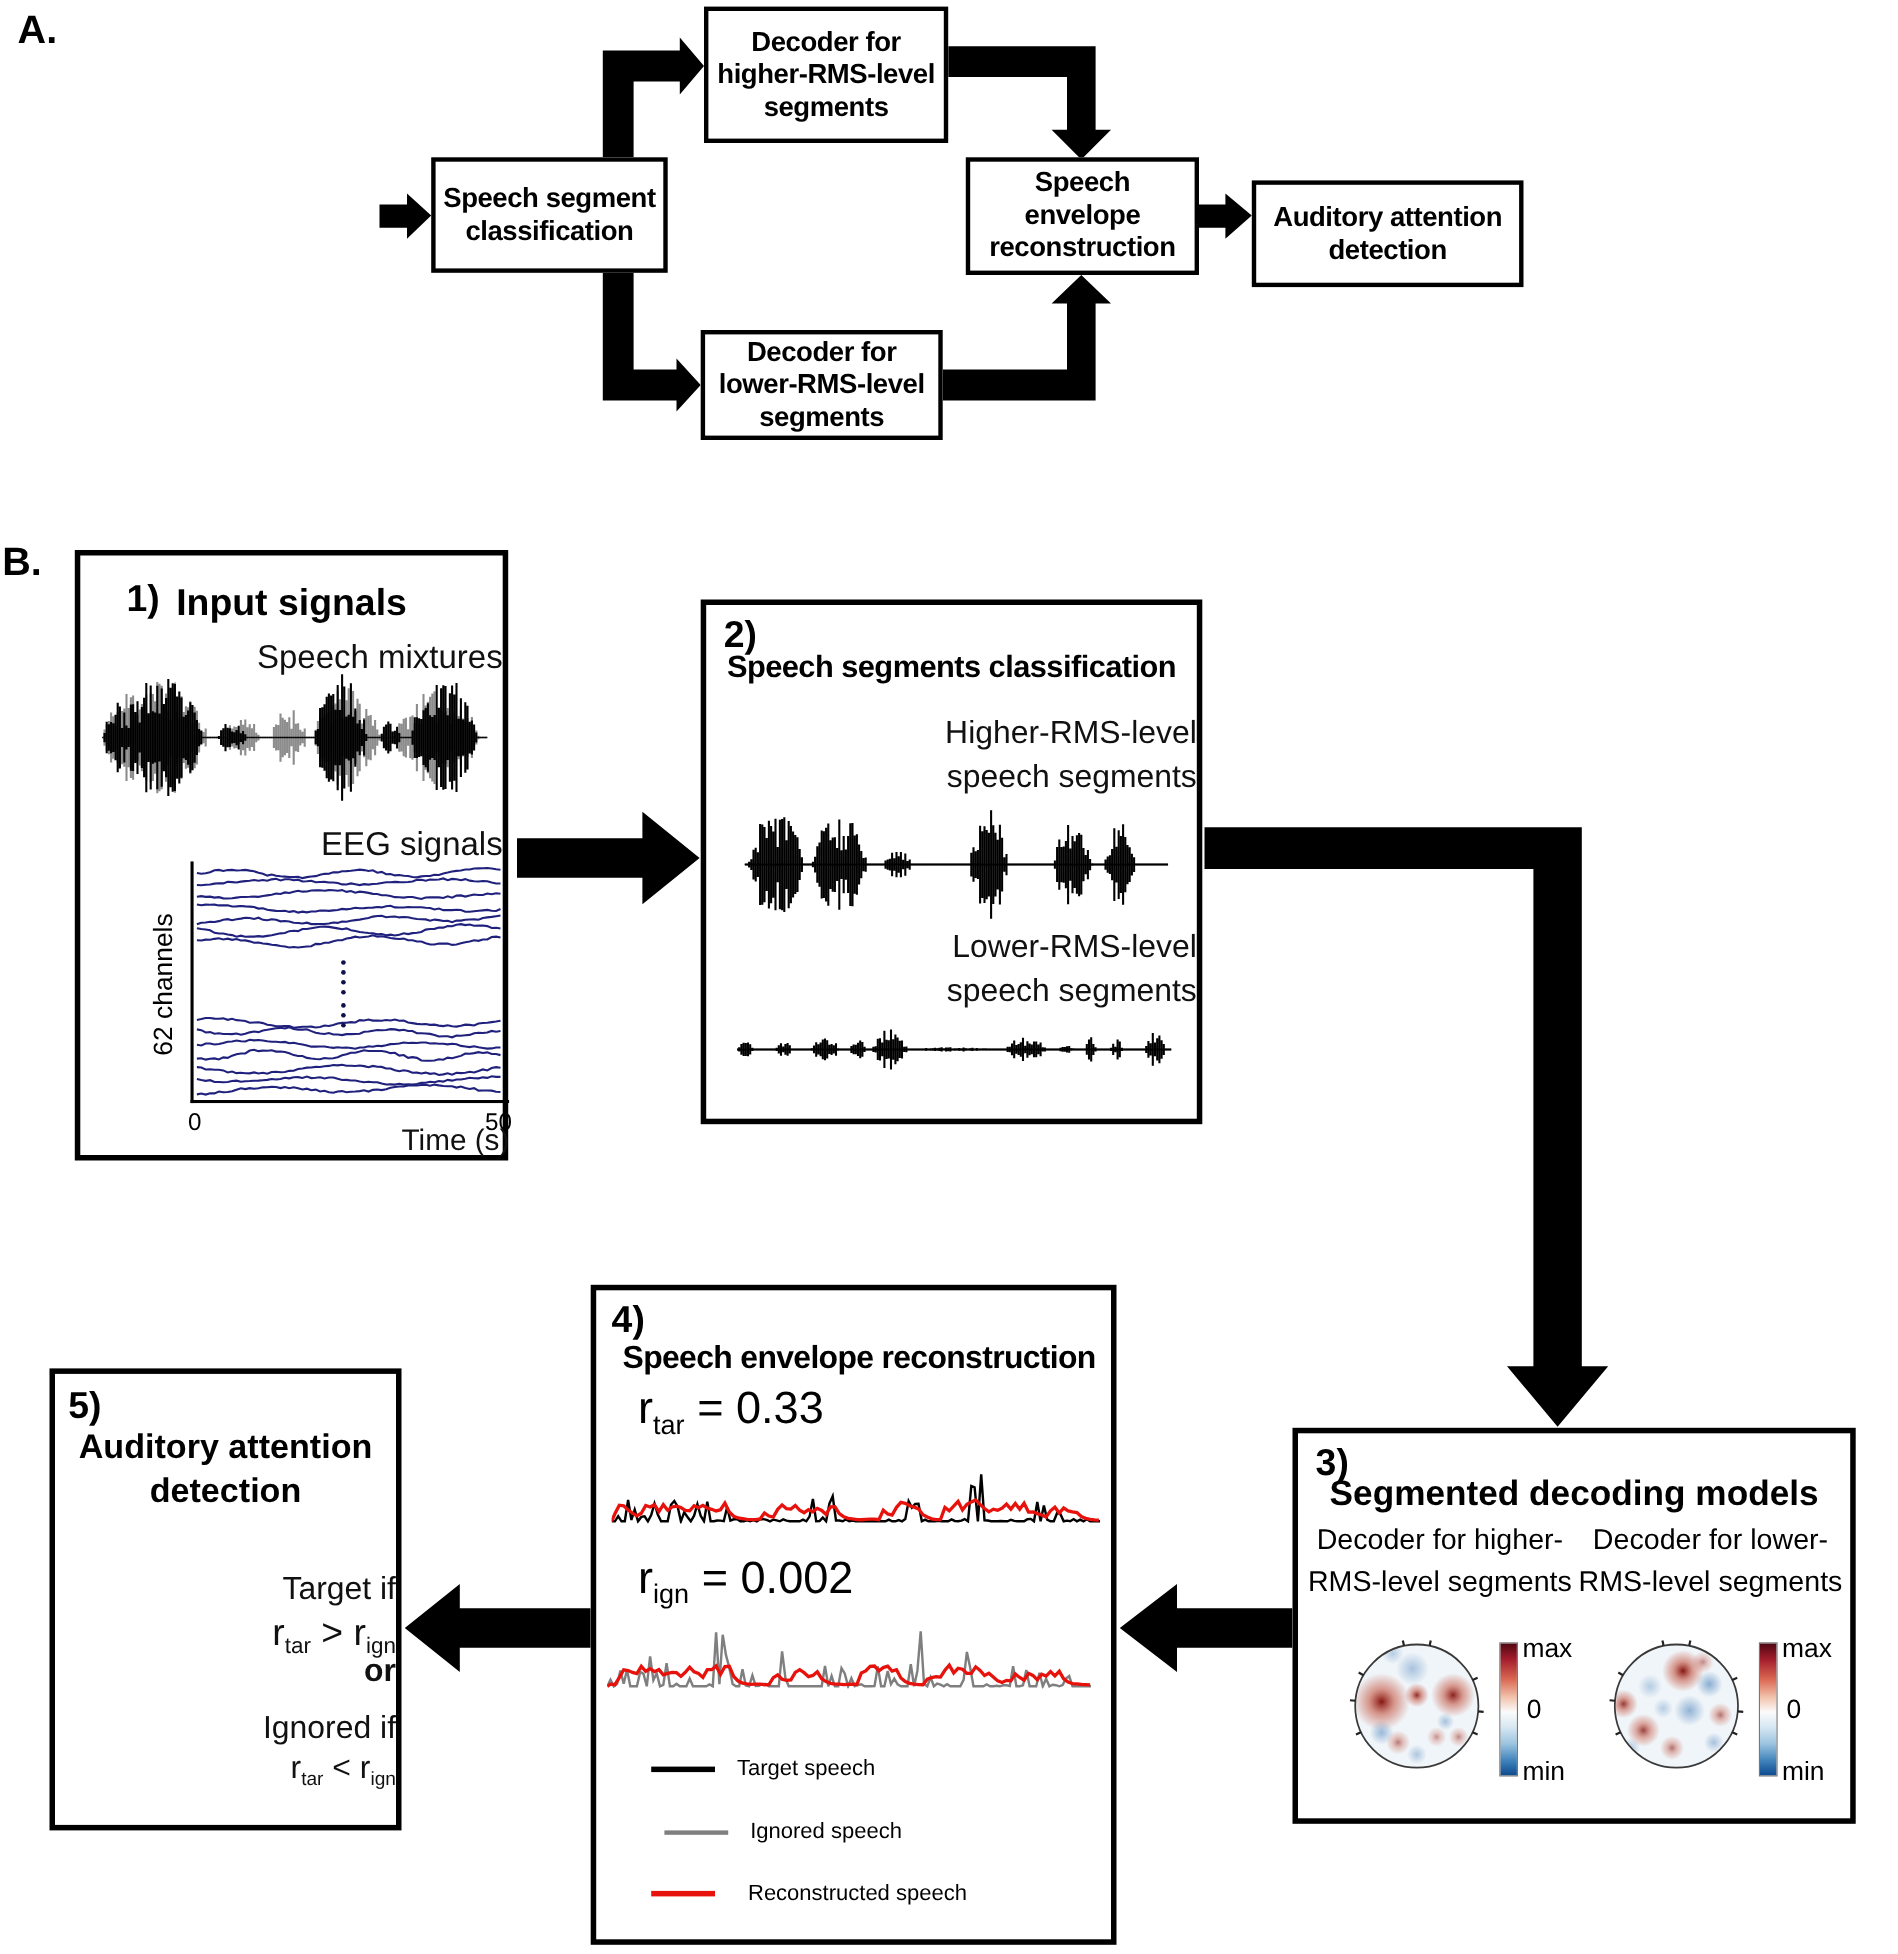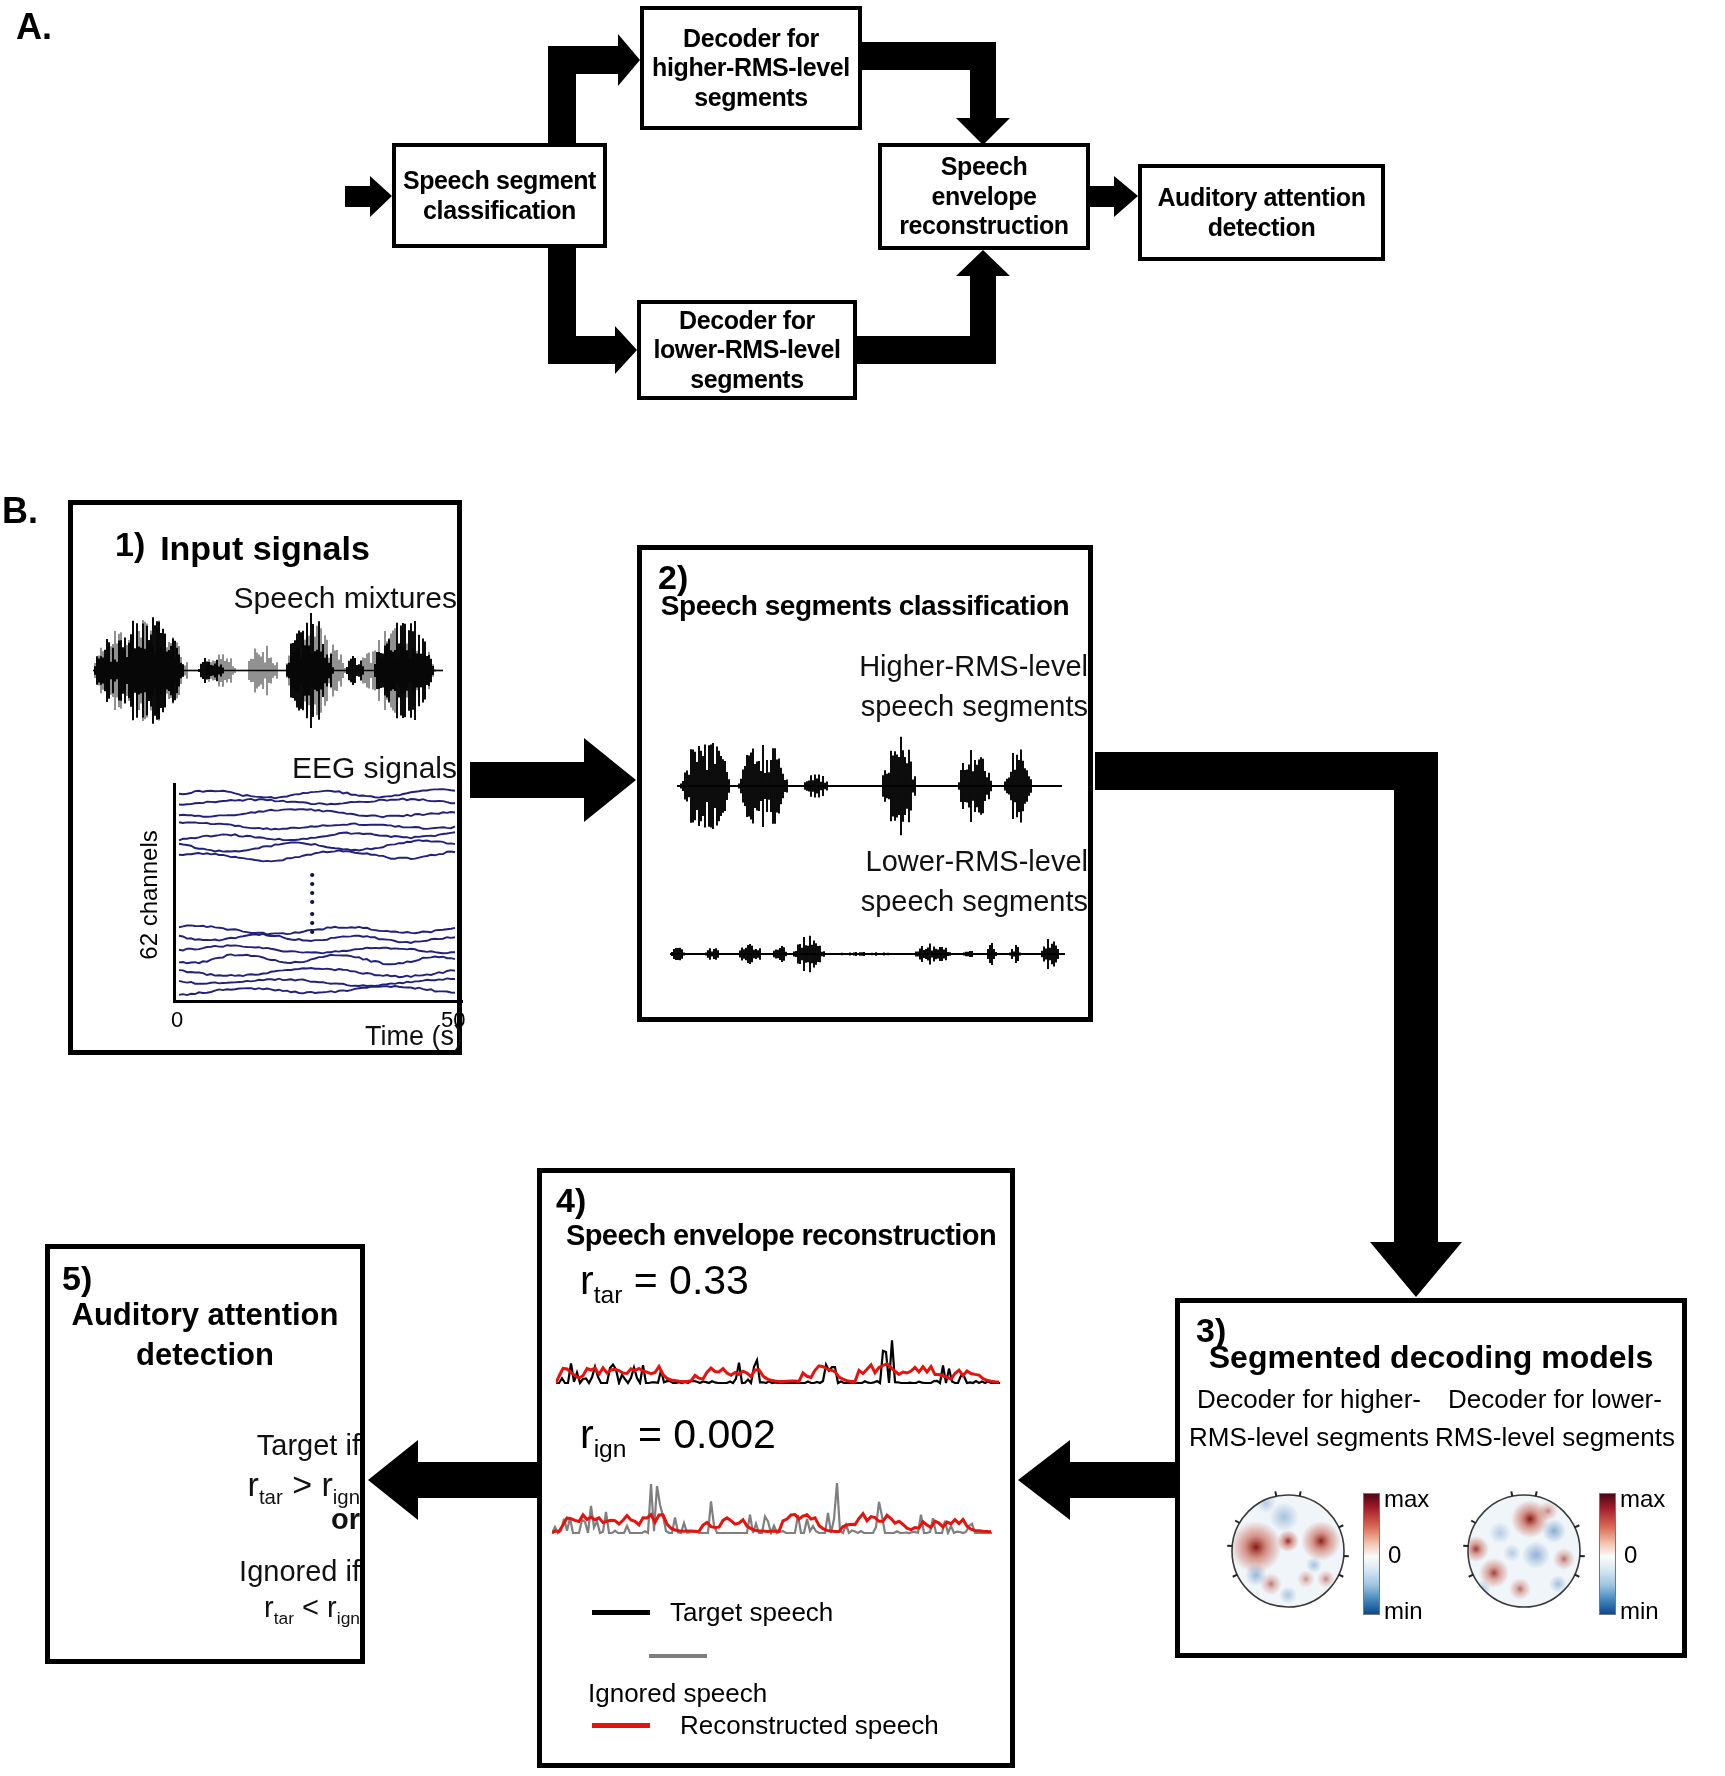--- a/index.html
+++ b/index.html
@@ -16,21 +16,21 @@
   .btitle{position:absolute;left:0;right:0;text-align:center;font-weight:bold;font-size:34px;}
   .sublabel{position:absolute;left:0;right:0;text-align:right;font-size:29px;color:#111;}
   .arrowlayer{position:absolute;left:0;top:0;pointer-events:none;}
   .rot-label{position:absolute;transform:rotate(-90deg);transform-origin:left top;
              text-align:center;font-size:24px;}
   .tick{position:absolute;font-size:22px;}
   .formula{white-space:pre;font-size:41px;}
   .formula sub{font-size:0.6em;}
   .legend-row{position:absolute;display:flex;align-items:center;gap:20px;}
   .legend-line{width:58px;height:5px;flex:0 0 auto;}
-  .legend-text{font-size:26px;}
+  .legend-text{font-size:20px;}
   .colorbar{position:absolute;width:15px;height:120px;border:1px solid #777;
     background:linear-gradient(180deg,#4f0713 0%,#a31d2c 12%,#d96752 27%,#f3c3ad 41%,
                #fbfbfb 52%,#d8e8f2 63%,#9cc4e0 76%,#3f82ba 89%,#0d4a8f 100%);}
   .cb-label{position:absolute;font-size:24px;}
   .col-label{position:absolute;text-align:center;font-size:26px;line-height:1.45;}
 </style>
 </head>
 <body>
 
 <div id="fig">
@@ -235,21 +235,21 @@
       </svg>
     <div class="formula" style="position:absolute;left:38px;top:238px;"><span>r</span><sub>ign</sub><span> = 0.002</span></div>
     <svg id="svg-env2" width="440" height="80" style="position:absolute;left:10px;top:282px;">
         <polyline points="0,78 3,72.0 6,78.0 9,75.7 12,63.7 15,75.7 18,63.0 21,78.0 24,78.0 27,78.0 30,64.9 33,66.7 36,78.0 39,50.9 42,72.4 45,66.2 48,78.0 51,76.7 54,57.0 57,78.0 60,78.0 63,75.7 66,78.0 69,78.0 72,78.0 75,71.0 78,78.0 81,78.0 84,78.0 87,78.0 90,78.0 93,76.3 96,78.0 99,29.0 102,76.1 105,31.1 108,49.7 111,61.0 114,76.0 117,78.0 120,78.0 123,62.5 126,77.3 129,78.0 132,68.1 135,77.7 138,77.5 141,75.9 144,75.9 147,78.0 150,78.0 153,78.0 156,78.0 159,46.3 162,70.4 165,78.0 168,78.0 171,78.0 174,78.0 177,78.0 180,78.0 183,78.0 186,78.0 189,78.0 192,78.0 195,78.0 198,59.6 201,78.0 204,68.6 207,78.0 210,78.0 213,61.5 216,66.5 219,78.0 222,70.7 225,78.0 228,76.8 231,76.1 234,78.0 237,78.0 240,78.0 243,77.8 246,60.0 249,78.0 252,78.0 255,64.1 258,76.1 261,71.1 264,76.2 267,78.0 270,78.0 273,78.0 276,58.0 279,78.0 282,64.0 285,28.1 288,75.8 291,78.0 294,69.8 297,78.0 300,75.5 303,76.5 306,78.0 309,76.1 312,78.0 315,78.0 318,78.0 321,78.0 324,72.1 327,46.8 330,61.2 333,78.0 336,78.0 339,78.0 342,77.9 345,76.2 348,78.0 351,78.0 354,77.5 357,78.0 360,77.1 363,77.1 366,77.7 369,59.8 372,78.0 375,78.0 378,77.0 381,63.2 384,78.0 387,78.0 390,78.0 393,65.7 396,78.0 399,71.1 402,78.0 405,76.6 408,77.0 411,78.0 414,76.9 417,71.0 420,68.7 423,78.0 426,78.0 429,78.0 432,78.0 435,77.9 440,78" stroke="#7f7f7f" stroke-width="2.2" fill="none"></polyline>
         <polyline points="0,78 3,76.1 7,76.5 11,70.1 15,63.0 19,63.7 23,65.4 27,66.5 31,59.9 35,64.5 39,62.0 43,64.7 47,62.8 51,67.6 55,66.2 59,65.3 63,65.6 67,69.0 71,65.3 75,60.6 79,64.9 83,66.4 87,69.9 91,62.8 95,62.9 99,59.5 103,67.3 107,60.0 111,59.8 115,69.1 119,73.2 123,75.1 127,75.7 131,76.2 135,76.0 139,76.0 143,76.6 147,76.4 151,70.1 155,67.5 159,71.6 163,72.6 167,72.2 171,65.4 175,62.9 179,65.6 183,69.2 187,68.1 191,64.8 195,71.1 199,73.7 203,75.3 207,76.1 211,76.0 215,76.5 219,76.2 223,76.0 227,76.3 231,65.8 235,64.0 239,59.9 243,59.6 247,63.9 251,61.0 255,59.7 259,64.1 263,62.9 267,70.4 271,73.6 275,75.4 279,76.1 283,76.5 287,76.6 291,71.5 295,70.0 299,69.3 303,69.6 307,63.4 311,58.7 315,65.8 319,61.6 323,62.5 327,66.3 331,66.3 335,60.3 339,63.5 343,68.2 347,66.2 351,69.5 355,73.1 359,74.6 363,72.6 367,73.0 371,66.8 375,70.0 379,72.5 383,66.2 387,68.1 391,72.0 395,67.1 399,68.7 403,64.7 407,68.6 411,64.4 415,71.2 419,74.2 423,75.5 427,75.7 431,76.3 435,76.4 439,76.8 " stroke="#e8120c" stroke-width="3" fill="none"></polyline>
       </svg>
     <div class="legend-row" style="left:50px;top:424px;">
       <div class="legend-line" style="background-color: rgb(0, 0, 0);"></div>
       <div class="legend-text">Target speech</div>
     </div>
-    <div class="legend-row" style="left:46px;top:481px;flex-direction:column;">
+    <div class="legend-row" style="left:62px;top:481px;">
       <div class="legend-line" style="height: 4px; background-color: rgb(127, 127, 127);"></div>
       <div class="legend-text">Ignored speech</div>
     </div>
     <div class="legend-row" style="left:50px;top:537px;gap:30px;">
       <div class="legend-line" style="background-color: rgb(232, 18, 12);"></div>
       <div class="legend-text">Reconstructed speech</div>
     </div>
   </div>
 
   <div class="bbox" style="left:45px;top:1244px;width:320px;height:420px;">

